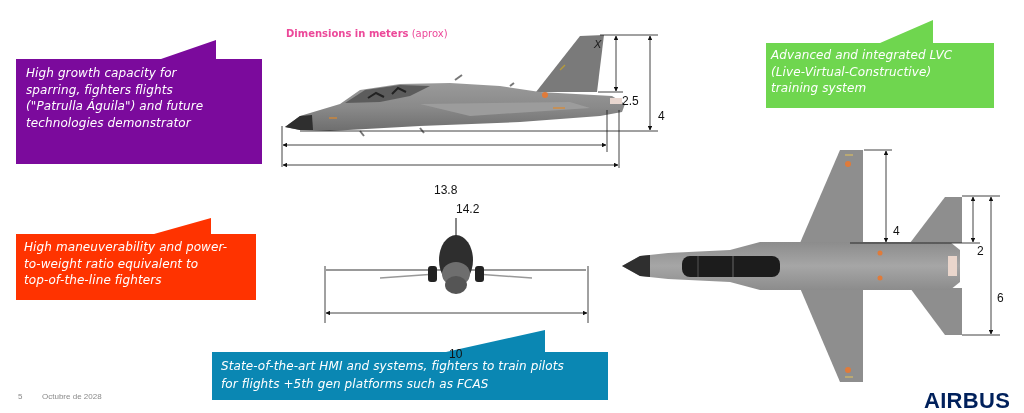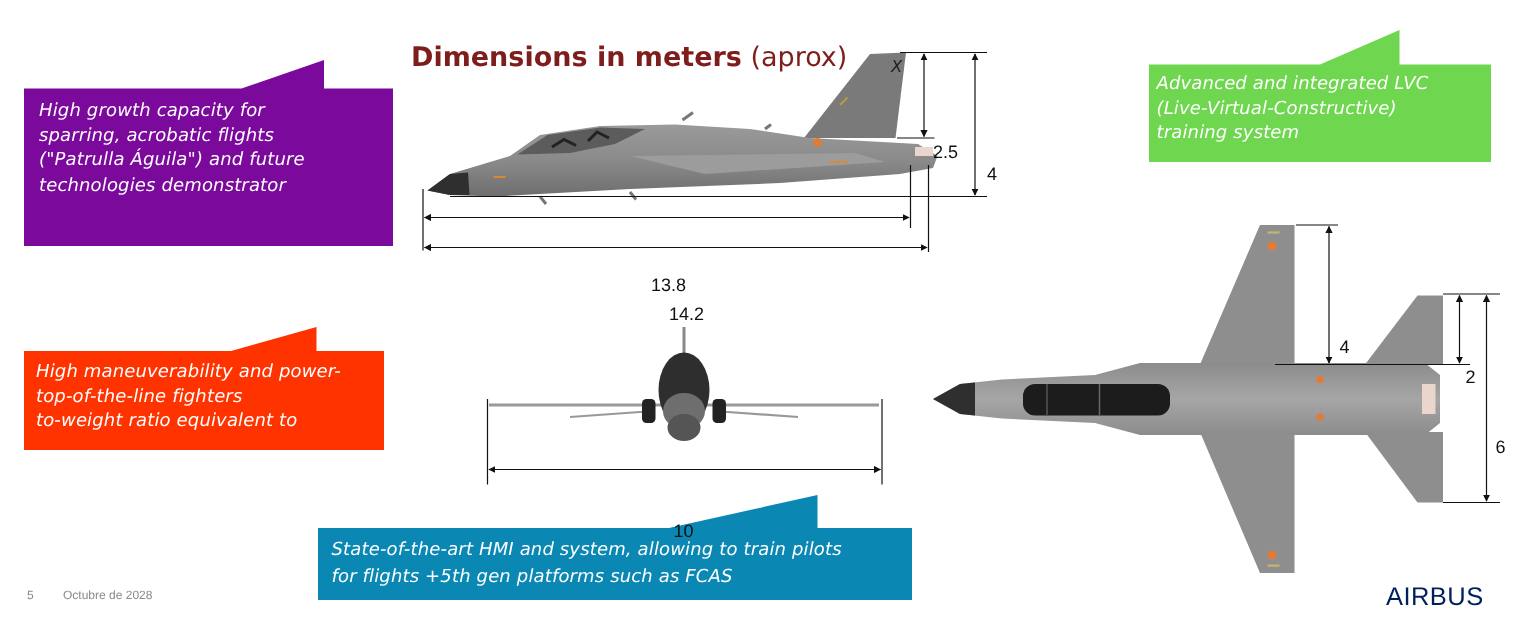--- a/index.html
+++ b/index.html
@@ -1,38 +1,38 @@
 <!DOCTYPE html>
 <html><head>
   <meta charset="utf-8">
   <style>
     html, body { margin: 0; padding: 0; }
     body { width: 1024px; height: 413px; background: #ffffff; position: relative; overflow: hidden; font-family: "DejaVu Sans", sans-serif; }
     .callout { position: absolute; }
     .callout svg { position: absolute; left: 0; top: 0; overflow: visible; }
     .callout .text { position: absolute; color: #ffffff; font-family: "DejaVu Sans", sans-serif; font-style: italic; font-size: 12px; line-height: 16.5px; letter-spacing: 0.1px; }
     .callout .text span { display: block; white-space: nowrap; }
-    .dims-title { position: absolute; left: 274px; top: 28px; font-size: 18px; color: #7f1d1d; white-space: nowrap; }
+    .dims-title { position: absolute; left: 286px; top: 28px; font-size: 10px; color: #ec4899; white-space: nowrap; }
     .dims-title b { font-weight: bold; }
     .dims-title .paren { font-weight: normal; }
     .dim-label { position: absolute; font-family: "Liberation Sans", sans-serif; font-size: 12px; color: #111; margin-top: 32px; }
     .footer { position: absolute; top: 392px; font-family: "Liberation Sans", sans-serif; font-size: 8px; color: #8a8a8a; }
-    .logo { position: absolute; left: 924px; top: 388px; font-family: "Liberation Sans", sans-serif; font-weight: normal; font-size: 17px; color: #00205b; letter-spacing: 0.3px; }
+    .logo { position: absolute; left: 924px; top: 388px; font-family: "Liberation Sans", sans-serif; font-weight: bold; font-size: 22px; color: #00205b; letter-spacing: 0.3px; }
     .drawing { position: absolute; left: 0; top: 0; }
   </style>
 </head>
 <body>
 
 <div class="callout" style="left:16px; top:40px; width:226px; height:124px;">
   <svg width="246" height="124">
     <polygon points="0,19 145,19 200,0 200,19 246,19 246,124 0,124" fill="#7b0a9c"></polygon>
   </svg>
   <div class="text" style="left:10px; top:25px;">
     <span>High growth capacity for</span>
-    <span>sparring, acrobatic flights</span>
+    <span>sparring, fighters flights</span>
     <span>("Patrulla Águila") and future</span>
     <span>technologies demonstrator</span>
   </div>
 </div>
 
 <div class="callout" style="left:766px; top:20px; width:228px; height:88px;">
   <svg width="228" height="88">
     <polygon points="0,23 114,23 167,0 167,23 228,23 228,88 0,88" fill="#6fd64f"></polygon>
   </svg>
   <div class="text" style="left:5px; top:27px;">
@@ -41,31 +41,31 @@
     <span>training system</span>
   </div>
 </div>
 
 <div class="callout" style="left:16px; top:218px; width:260px; height:82px;">
   <svg width="240" height="82">
     <polygon points="0,16 138,16 195,0 195,16 240,16 240,82 0,82" fill="#ff3300"></polygon>
   </svg>
   <div class="text" style="left:8px; top:21px;">
     <span>High maneuverability and power-</span>
+    <span>to-weight ratio equivalent to</span>
     <span>top-of-the-line fighters</span>
-    <span>to-weight ratio equivalent to</span>
   </div>
 </div>
 
 <div class="callout" style="left:212px; top:330px; width:396px; height:70px;">
   <svg width="396" height="70">
     <polygon points="0,22 234,22 333,0 333,22 396,22 396,70 0,70" fill="#0a87b3"></polygon>
   </svg>
   <div class="text" style="left:9px; top:27px; line-height:18px;">
-    <span>State-of-the-art HMI and system, allowing to train pilots</span>
+    <span>State-of-the-art HMI and systems, fighters to train pilots</span>
     <span>for flights  +5th gen platforms such as FCAS</span>
   </div>
 </div>
 
 <div class="dims-title">
   <b>Dimensions in meters</b>
   <span class="paren">(aprox)</span>
 </div>
 
 <svg class="drawing" width="1024" height="413">
@@ -174,21 +174,21 @@
 
     <line x1="886" y1="151" x2="886" y2="242" marker-start="url(#arr)" marker-end="url(#arr)"></line>
 
     <line x1="973" y1="197" x2="973" y2="242" marker-start="url(#arr)" marker-end="url(#arr)"></line>
 
     <line x1="991" y1="197" x2="991" y2="334" marker-start="url(#arr)" marker-end="url(#arr)"></line>
   </g>
 </svg>
 
 <div class="dim-label" style="left:434px; top:151px;">13.8</div>
-<div class="dim-label" style="left:446px; top:170px;">14.2</div>
+<div class="dim-label" style="left:456px; top:170px;">14.2</div>
 <div class="dim-label" style="left:622px; top:62px;">2.5</div>
 <div class="dim-label" style="left:658px; top:77px;">4</div>
 <div class="dim-label" style="left:449px; top:315px;">10</div>
 <div class="dim-label" style="left:893px; top:192px;">4</div>
 <div class="dim-label" style="left:977px; top:212px;">2</div>
 <div class="dim-label" style="left:997px; top:259px;">6</div>
 
 <div class="footer" style="left:18px;">5</div>
 <div class="footer" style="left:42px;">Octubre de 2028</div>
 <div class="logo">AIRBUS</div>

